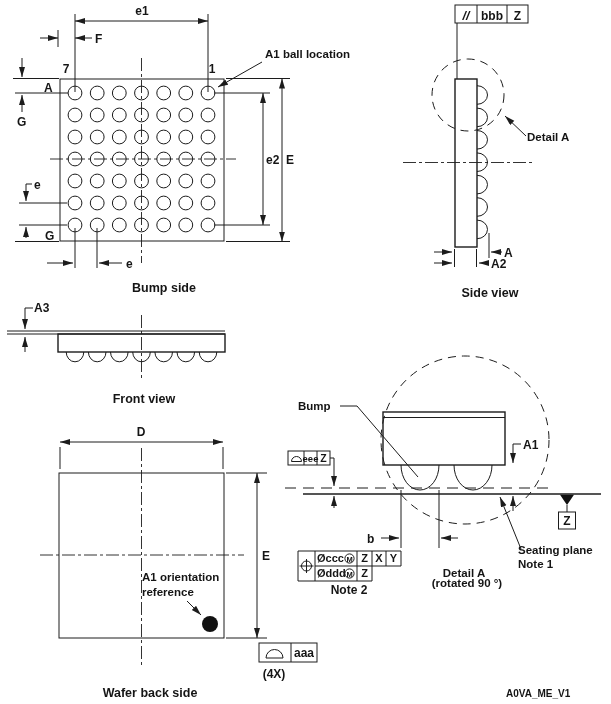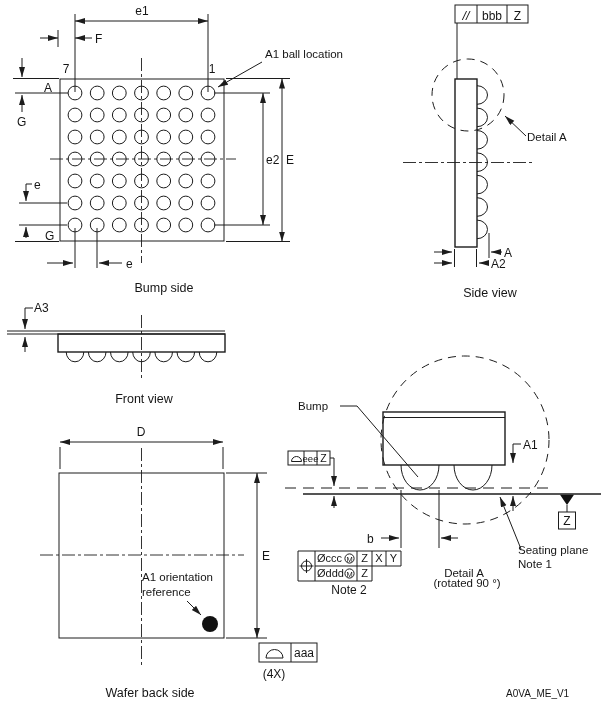--- a/index.html
+++ b/index.html
@@ -1,16 +1,16 @@
 <!DOCTYPE html>
 <html><head>
 <meta charset="utf-8">
 <style>
   html,body{margin:0;padding:0;background:#ffffff;}
-  #stage{width:611px;height:704px;position:relative;background:#fff;overflow:hidden;}
+  #stage{width:611px;height:704px;position:relative;background:#fff;overflow:hidden;font-weight:bold;}
   svg{display:block;}
   text{font-family:"Liberation Sans",sans-serif;fill:#151515;}
   .ln{stroke:#1c1c1c;stroke-width:1;fill:none;}
   .ln2{stroke:#1c1c1c;stroke-width:1.4;fill:none;}
   .cl{stroke:#1c1c1c;stroke-width:0.9;fill:none;stroke-dasharray:13 3 3 3;}
   .dash{stroke:#1c1c1c;stroke-width:1;fill:none;stroke-dasharray:8 6;}
   .dim{font-size:12px;}
   .cap{font-size:12.5px;}
   .fcf{font-size:11px;}
 </style>

